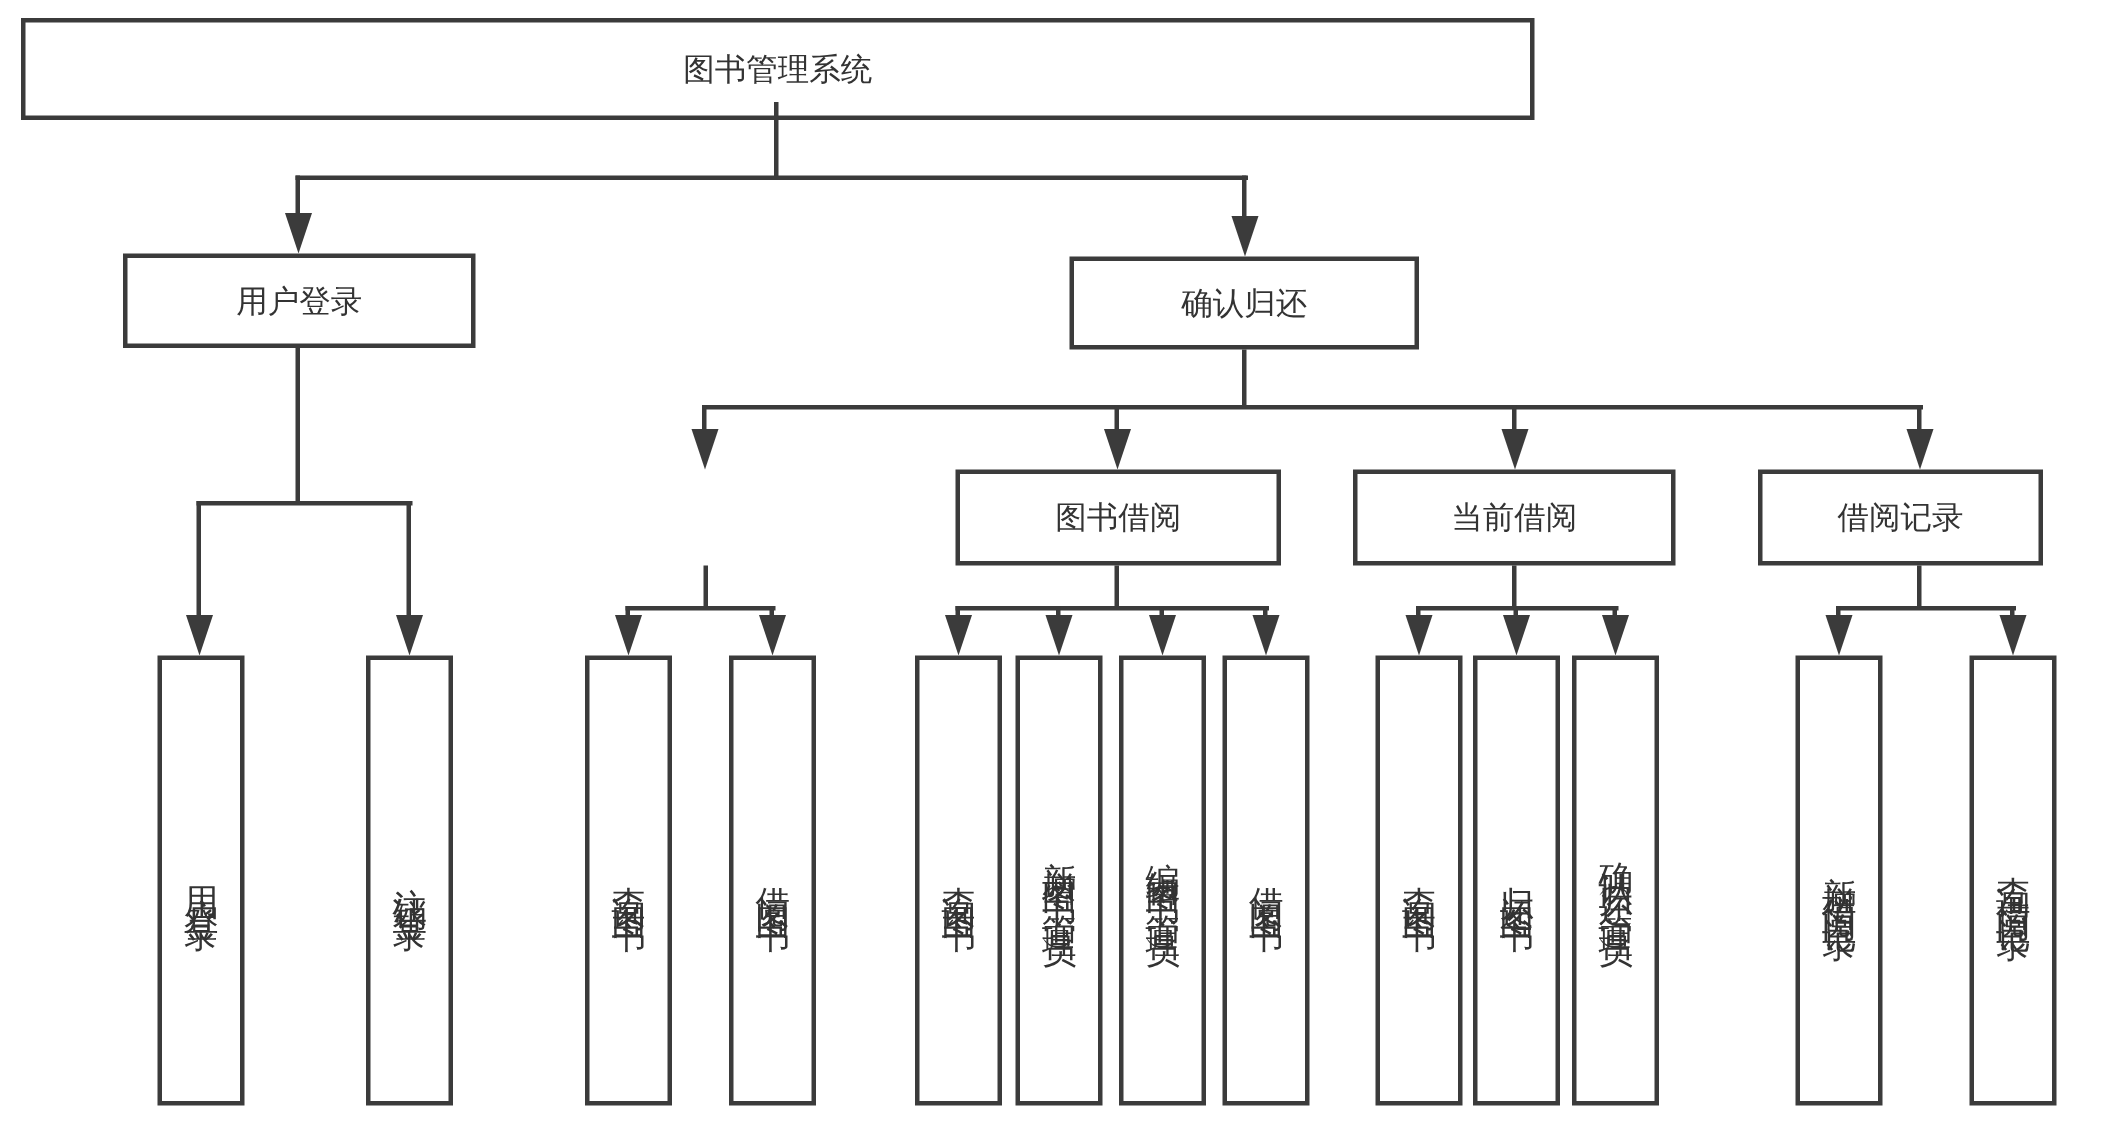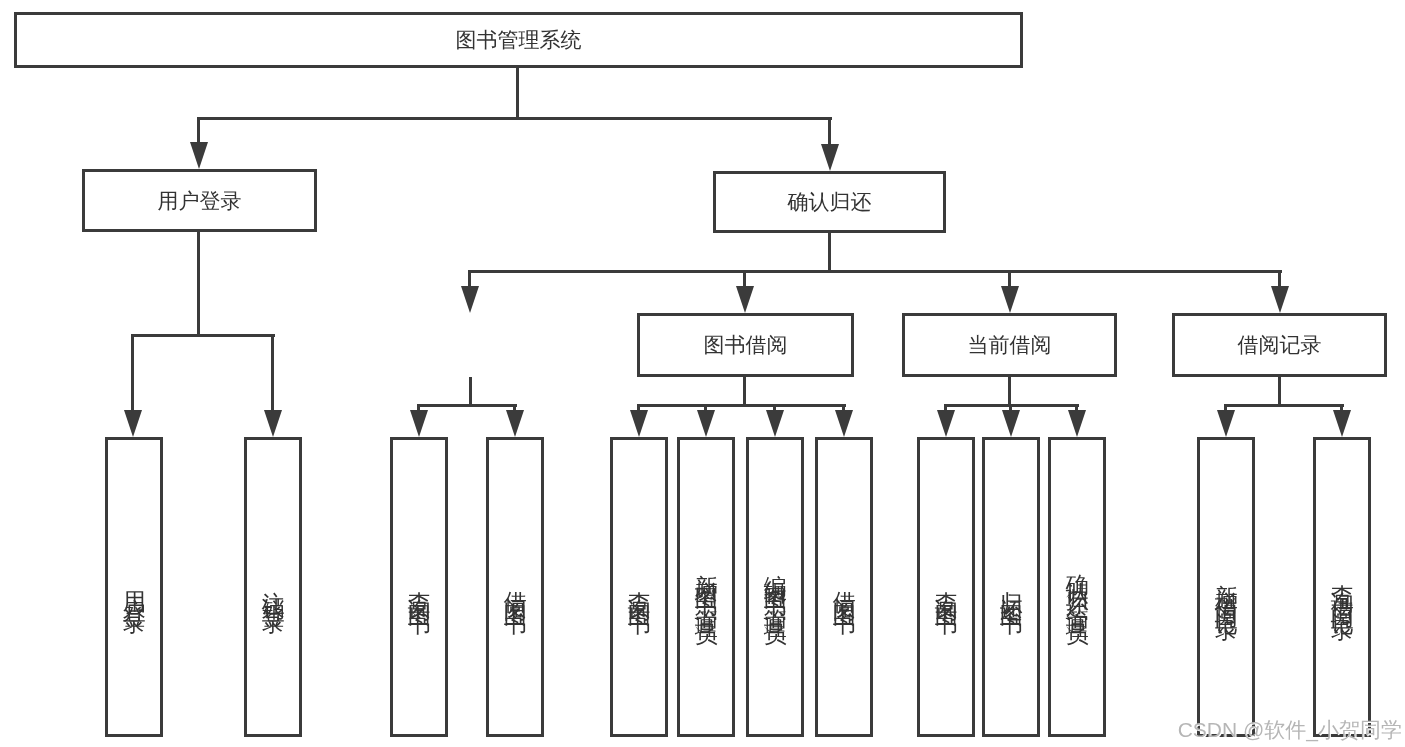--- a/index.html
+++ b/index.html
@@ -27,21 +27,21 @@
   .watermark{
     position:absolute;right:3px;bottom:3px;font-size:21px;
     color:#b6b6b6;text-shadow:1px 1px 0 #fff;z-index:5;white-space:nowrap;
   }
 </style>
 </head>
 <body>
 
 <div class="canvas">
 
-  <div class="box" style="left:14px;top:12px;width:1009px;height:56px;">
+  <div class="box" style="left:14px;top:12px;width:1009px;height:68px;">
     <span>图书管理系统</span>
   </div>
 
   <div class="ln" style="left:516px;top:68px;width:3px;height:51px;"></div>
   <div class="ln" style="left:197px;top:117px;width:635px;height:3px;"></div>
   <div class="ln" style="left:197px;top:117px;width:3px;height:28px;"></div>
   <div class="ln" style="left:828px;top:117px;width:3px;height:30px;"></div>
   <div class="ar" style="left:190px;top:142px;"></div>
   <div class="ar" style="left:821px;top:144px;"></div>
 
@@ -69,21 +69,21 @@
   <div class="ar" style="left:736px;top:286px;"></div>
   <div class="ar" style="left:1001px;top:286px;"></div>
   <div class="ar" style="left:1271px;top:286px;"></div>
 
   <div class="box" style="left:637px;top:313px;width:217px;height:64px;">
     <span>图书借阅</span>
   </div>
   <div class="box" style="left:902px;top:313px;width:215px;height:64px;">
     <span>当前借阅</span>
   </div>
-  <div class="box" style="left:1172px;top:313px;width:215px;height:64px;">
+  <div class="box" style="left:1172px;top:313px;width:190px;height:64px;">
     <span>借阅记录</span>
   </div>
 
   <div class="ln" style="left:469px;top:377px;width:3px;height:29px;"></div>
   <div class="ln" style="left:417px;top:404px;width:100px;height:3px;"></div>
   <div class="ln" style="left:417px;top:404px;width:3px;height:9px;"></div>
   <div class="ln" style="left:513px;top:404px;width:3px;height:9px;"></div>
   <div class="ar" style="left:410px;top:410px;"></div>
   <div class="ar" style="left:506px;top:410px;"></div>
 
@@ -151,15 +151,14 @@
     <span class="vtext">确认归还（管理员）</span>
   </div>
 
   <div class="box leaf" style="left:1197px;">
     <span class="vtext">新增借阅记录</span>
   </div>
   <div class="box leaf" style="left:1313px;">
     <span class="vtext">查询借阅记录</span>
   </div>
 
-  <div class="watermark">CSDN @软件_小贺同学</div>
 
 </div>
 
 </body></html>

